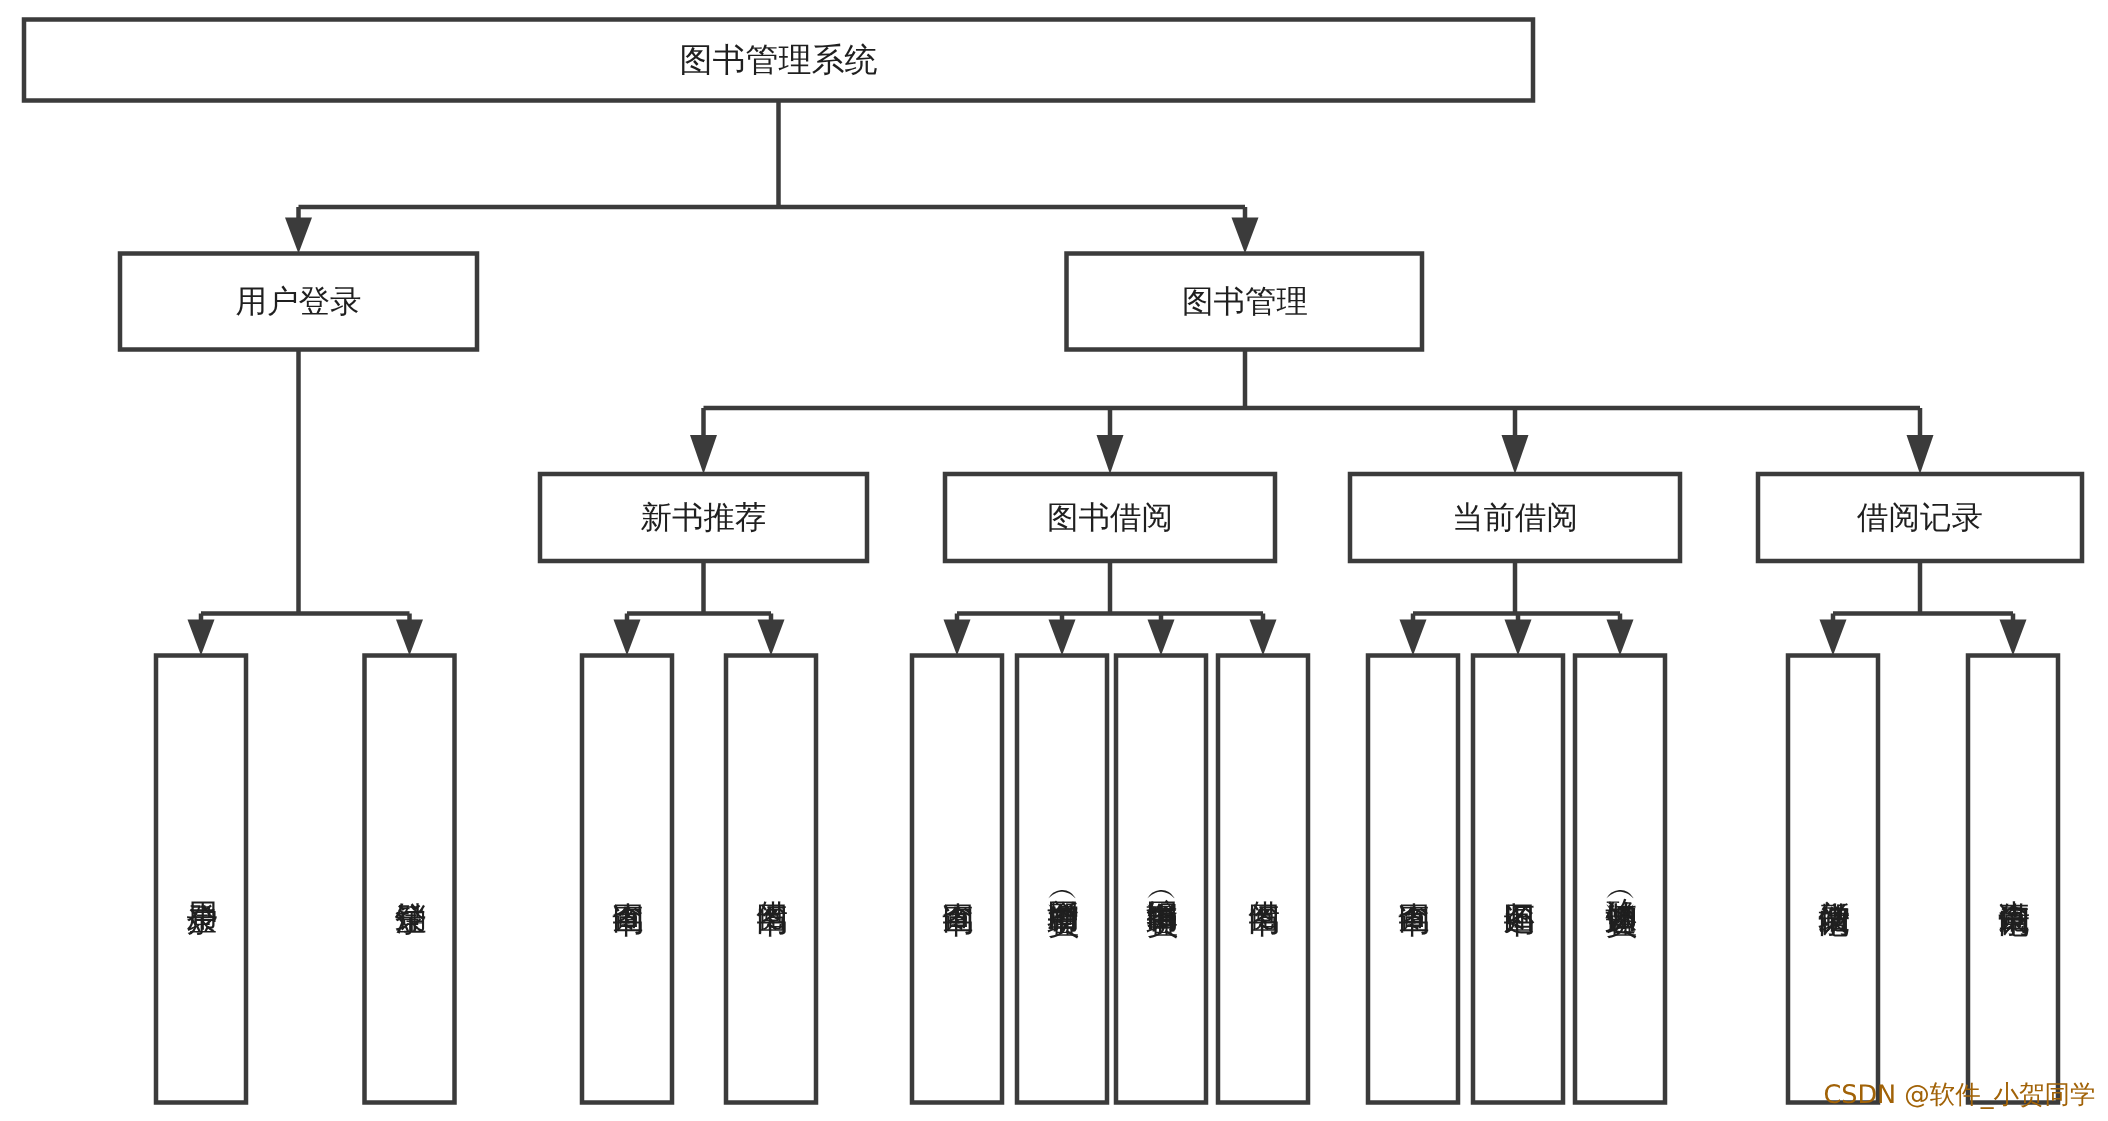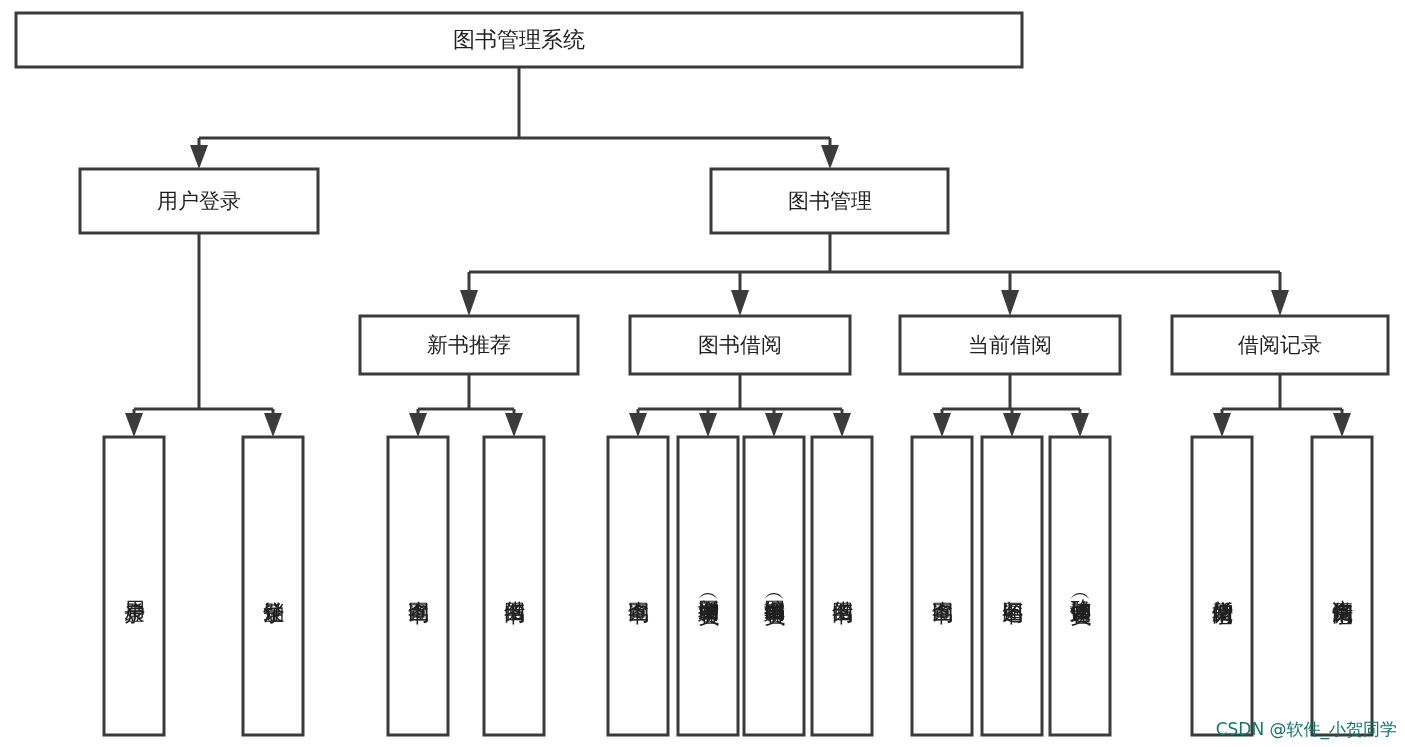--- a/index.html
+++ b/index.html
@@ -28,21 +28,21 @@
     font-family:"DejaVu Sans","Liberation Sans",sans-serif;
     font-size:21px;line-height:1.12;color:#1f1f1f;
     white-space:nowrap;
     letter-spacing:1px;
     display:flex;align-items:center;justify-content:center;
     pointer-events:none;
   }
   .watermark{
     position:absolute;right:8px;bottom:6px;
     font-family:"DejaVu Sans","Liberation Sans",sans-serif;
-    font-size:17px;color:#0f766e;white-space:nowrap;
+    font-size:17px;color:#a16207;white-space:nowrap;
   }
 </style>
 </head>
 <body>
 
 <div id="diagram-root">
 
   <svg class="diagram" viewBox="0 0 1405 747" xmlns="http://www.w3.org/2000/svg">
     <defs>
       <g id="arrow-def"></g>

